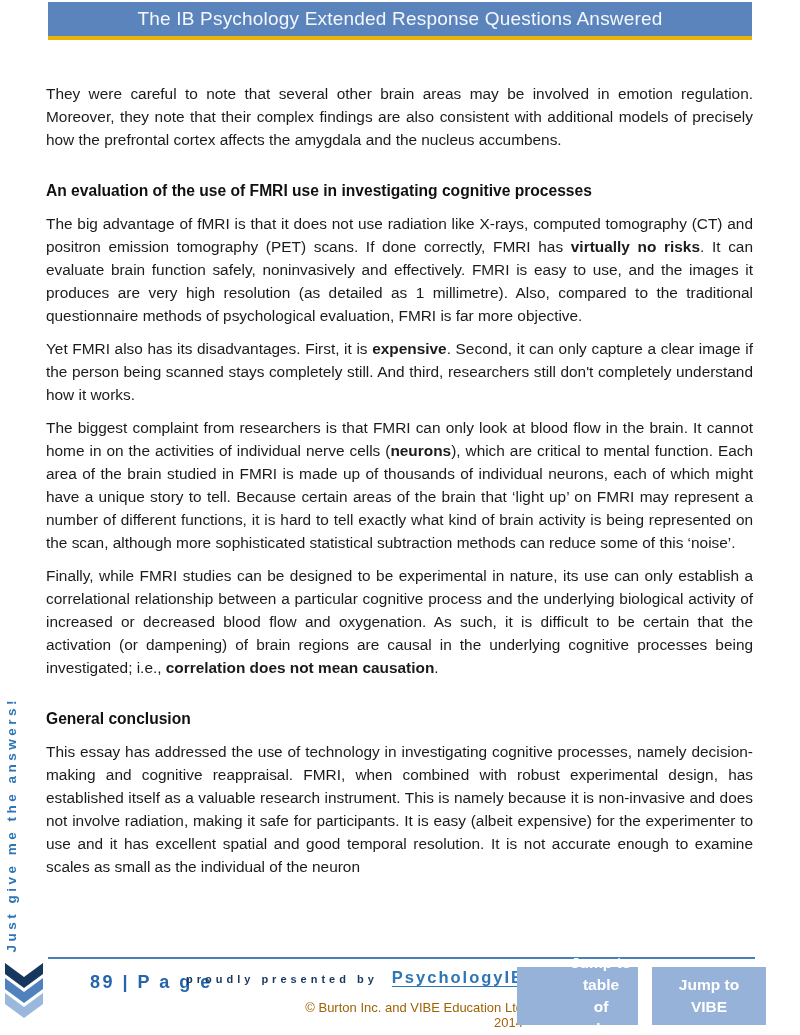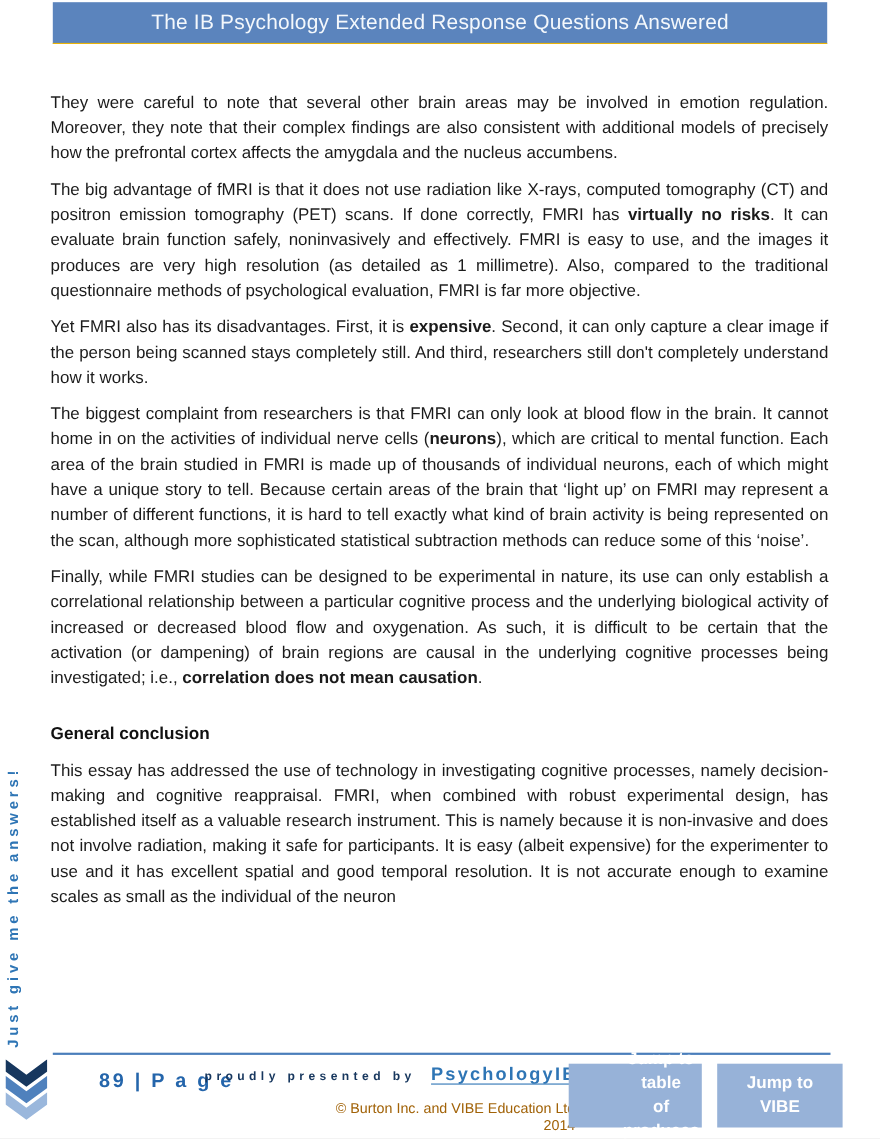--- a/index.html
+++ b/index.html
@@ -12,21 +12,21 @@
     background: #ffffff;
     margin: 0 auto;
     overflow: hidden;
   }
   
   .header-bar {
     position: absolute;
     top: 2px; left: 48px;
     width: 704px; height: 38px;
     background: #5b84bd;
-    border-bottom: 1px solid #eab308;
+    border-bottom: 4px solid #eab308;
     display: flex; align-items: center; justify-content: center;
   }
   .header-bar .title {
     color: #f4f8fc;
     font-size: 19px;
     letter-spacing: 0.2px;
   }
   
   .content {
     position: absolute;
@@ -133,20 +133,21 @@
 
 <div class="page">
 
   <div class="header-bar">
     <span class="title">The IB Psychology Extended Response Questions Answered</span>
   </div>
 
   <div class="content">
     <p class="first"><span>They were careful to note that several other brain areas may be involved in emotion regulation. Moreover, they note that their complex findings are also consistent with additional models of precisely how the prefrontal cortex affects the amygdala and the nucleus accumbens.</span></p>
 
+    <h2>An evaluation of the use of FMRI use in investigating cognitive processes</h2>
 
     <p><span>The big advantage of fMRI is that it does not use radiation like X-rays, computed tomography (CT) and positron emission tomography (PET) scans. If done correctly, FMRI has </span><b>virtually no risks</b><span>. It can evaluate brain function safely, noninvasively and effectively. FMRI is easy to use, and the images it produces are very high resolution (as detailed as 1 millimetre). Also, compared to the traditional questionnaire methods of psychological evaluation, FMRI is far more objective.</span></p>
 
     <p><span>Yet FMRI also has its disadvantages. First, it is </span><b>expensive</b><span>. Second, it can only capture a clear image if the person being scanned stays completely still. And third, researchers still don't completely understand how it works.</span></p>
 
     <p><span>The biggest complaint from researchers is that FMRI can only look at blood flow in the brain. It cannot home in on the activities of individual nerve cells (</span><b>neurons</b><span>), which are critical to mental function. Each area of the brain studied in FMRI is made up of thousands of individual neurons, each of which might have a unique story to tell. Because certain areas of the brain that ‘light up’ on FMRI may represent a number of different functions, it is hard to tell exactly what kind of brain activity is being represented on the scan, although more sophisticated statistical subtraction methods can reduce some of this ‘noise’.</span></p>
 
     <p><span>Finally, while FMRI studies can be designed to be experimental in nature, its use can only establish a correlational relationship between a particular cognitive process and the underlying biological activity of increased or decreased blood flow and oxygenation. As such, it is difficult to be certain that the activation (or dampening) of brain regions are causal in the underlying cognitive processes being investigated; i.e., </span><b>correlation does not mean causation</b><span>.</span></p>
 
     <h2>General conclusion</h2>

